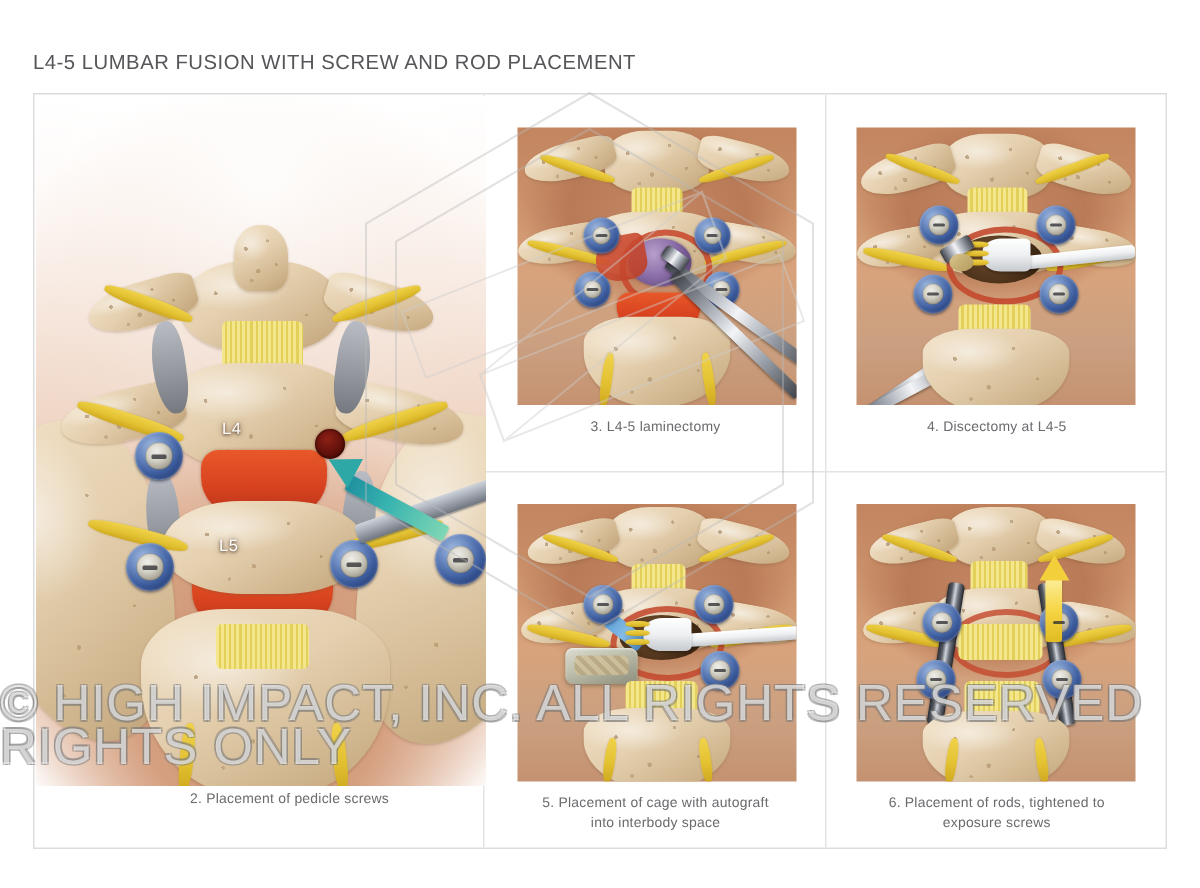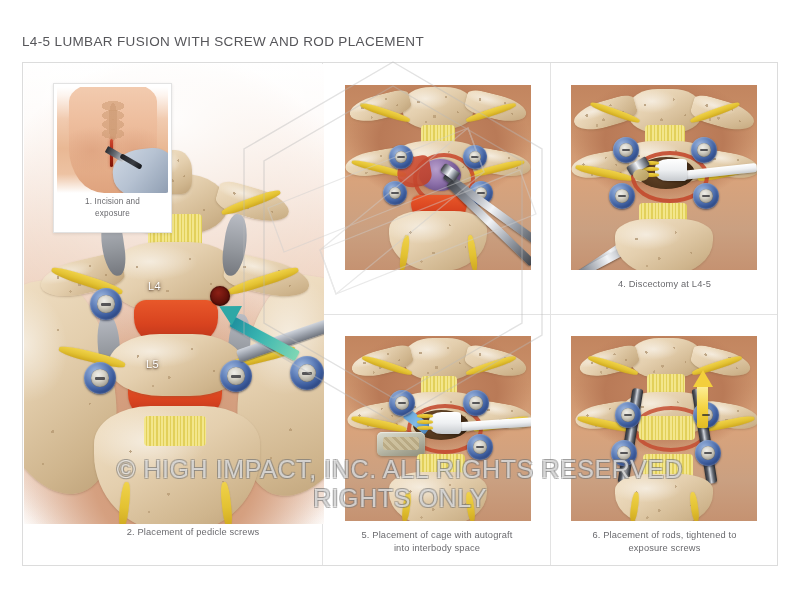--- a/index.html
+++ b/index.html
@@ -270,25 +270,24 @@
     left: 232px; top: 56px;
     width: 322px; height: 372px;
     pointer-events: none;
     z-index: 20;
     opacity: 0.55;
   }
   #wm-text {
     position: absolute;
     left: 0; top: 455px;
     width: 800px;
-    text-align: center;
     z-index: 21;
     pointer-events: none;
     color: rgba(255,255,255,0.62);
-    font-size: 25px;
+    font-size: 34px;
     letter-spacing: 0.6px;
     line-height: 29px;
     text-shadow:
       -1px -1px 0 rgba(120,120,120,0.45),
        1px -1px 0 rgba(120,120,120,0.45),
       -1px  1px 0 rgba(120,120,120,0.45),
        1px  1px 0 rgba(120,120,120,0.45);
     font-weight: 400;
   }
 </style>
@@ -363,61 +362,20 @@
                     border-bottom:11px solid transparent;
                     transform:rotate(28deg);"></div>
 
         <div class="vlabel" style="left:124px; top:216px;">L4</div>
         <div class="vlabel" style="left:122px; top:294px;">L5</div>
 
       </div>
       <div class="caption">2. Placement of pedicle screws</div>
     </div>
 
-    <div id="panel-1">
-      <div class="art">
-
-        <div style="position:absolute; left:12px; top:-6px; width:88px; height:112px;
-                    background:
-                      radial-gradient(ellipse 52% 30% at 26% 62%, rgba(214,150,116,0.45) 0%, rgba(214,150,116,0) 70%),
-                      radial-gradient(ellipse 52% 30% at 74% 62%, rgba(214,150,116,0.45) 0%, rgba(214,150,116,0) 70%),
-                      linear-gradient(180deg, #f3cdb2 0%, #eebe9e 36%, #e6b08c 70%, #dfa37e 100%);
-                    border-radius: 44% 44% 40% 40% / 18% 18% 40% 40%;"></div>
-
-        <div style="position:absolute; left:42px; top:14px; width:28px; height:42px;
-                    background:
-                      radial-gradient(ellipse 40% 12% at 50% 12%, rgba(200,150,110,0.55) 0 100%, transparent 100%),
-                      radial-gradient(ellipse 40% 12% at 50% 34%, rgba(200,150,110,0.55) 0 100%, transparent 100%),
-                      radial-gradient(ellipse 40% 12% at 50% 56%, rgba(200,150,110,0.55) 0 100%, transparent 100%),
-                      radial-gradient(ellipse 40% 12% at 50% 78%, rgba(200,150,110,0.55) 0 100%, transparent 100%),
-                      radial-gradient(ellipse 16% 46% at 50% 50%, rgba(198,146,106,0.5) 0 100%, transparent 100%);
-                    opacity:0.9;"></div>
-
-        <div style="position:absolute; left:53px; top:52px; width:3px; height:28px;
-                    background:linear-gradient(180deg,#d04a30 0%,#a8220f 55%,#7c1307 100%);
-                    border-radius:2px; box-shadow:0 0 3px rgba(190,60,35,0.65);"></div>
-
-        <div style="position:absolute; left:56px; top:62px; width:62px; height:48px;
-                    background: linear-gradient(135deg, #cfd8e4 0%, #b6c2d2 44%, #9aa8bb 78%, #8895aa 100%);
-                    border-radius: 48% 34% 30% 48% / 44% 40% 42% 46%;
-                    box-shadow: 0 1px 2px rgba(60,70,90,0.35);
-                    transform: rotate(-6deg);"></div>
-
-        <div style="position:absolute; left:48px; top:64px; width:22px; height:7px;
-                    background:linear-gradient(90deg,#2a2c31 0%,#6d7178 48%,#d8dbe0 100%);
-                    border-radius:1px 3px 3px 1px; transform:rotate(30deg);"></div>
-        <div style="position:absolute; left:62px; top:72px; width:24px; height:5px;
-                    background:linear-gradient(90deg,#1e2025 0%,#3b3e44 60%,#15171b 100%);
-                    border-radius:2px; transform:rotate(30deg);"></div>
-      </div>
-      <div class="caption">
-        <span>1. Incision and</span><br>
-        <span>exposure</span>
-      </div>
-    </div>
 
     <div class="panel" id="panel-3">
       <div class="art">
 
         <div class="bone speck" style="left:58px; top:2px; width:70px; height:42px; border-radius:40%;"></div>
         <div class="bone speck" style="left:4px; top:10px; width:62px; height:24px; border-radius:60% 30% 40% 60%; transform:rotate(-14deg);"></div>
         <div class="bone speck" style="left:120px; top:10px; width:62px; height:24px; border-radius:30% 60% 60% 40%; transform:rotate(14deg);"></div>
         <div class="ligament" style="left:76px; top:40px; width:34px; height:22px;"></div>
 
         <div class="bone speck" style="left:48px; top:56px; width:90px; height:44px; border-radius:38%;"></div>
@@ -446,20 +404,21 @@
         <div class="screw" style="left:124px; top:96px; width:24px; height:24px;"></div>
 
         <div class="bone speck" style="left:44px; top:126px; width:98px; height:60px; border-radius:34% 34% 46% 46% / 30% 30% 62% 62%;"></div>
         <div class="nerve" style="left:56px; top:150px; width:7px; height:36px; transform:rotate(8deg);"></div>
         <div class="nerve" style="left:124px; top:150px; width:7px; height:36px; transform:rotate(-8deg);"></div>
 
         <div class="steel" style="left:100px; top:86px; width:120px; height:8px; transform:rotate(36deg); transform-origin:left center;"></div>
         <div class="steel" style="left:104px; top:94px; width:116px; height:8px; transform:rotate(44deg); transform-origin:left center;"></div>
         <div class="steel" style="left:96px; top:82px; width:18px; height:10px; transform:rotate(36deg); border-radius:3px 1px 1px 3px;"></div>
       </div>
+      <div class="caption">3. L4-5 laminectomy</div>
     </div>
 
     <div class="panel" id="panel-4">
       <div class="art">
         <div class="bone speck" style="left:58px; top:4px; width:72px; height:44px; border-radius:40%;"></div>
         <div class="bone speck" style="left:2px; top:16px; width:64px; height:26px; border-radius:60% 30% 40% 60%; transform:rotate(-16deg);"></div>
         <div class="bone speck" style="left:120px; top:16px; width:64px; height:26px; border-radius:30% 60% 60% 40%; transform:rotate(16deg);"></div>
         <div class="ligament" style="left:74px; top:40px; width:40px; height:20px;"></div>
 
         <div class="bone speck" style="left:48px; top:56px; width:92px; height:42px; border-radius:38%;"></div>

